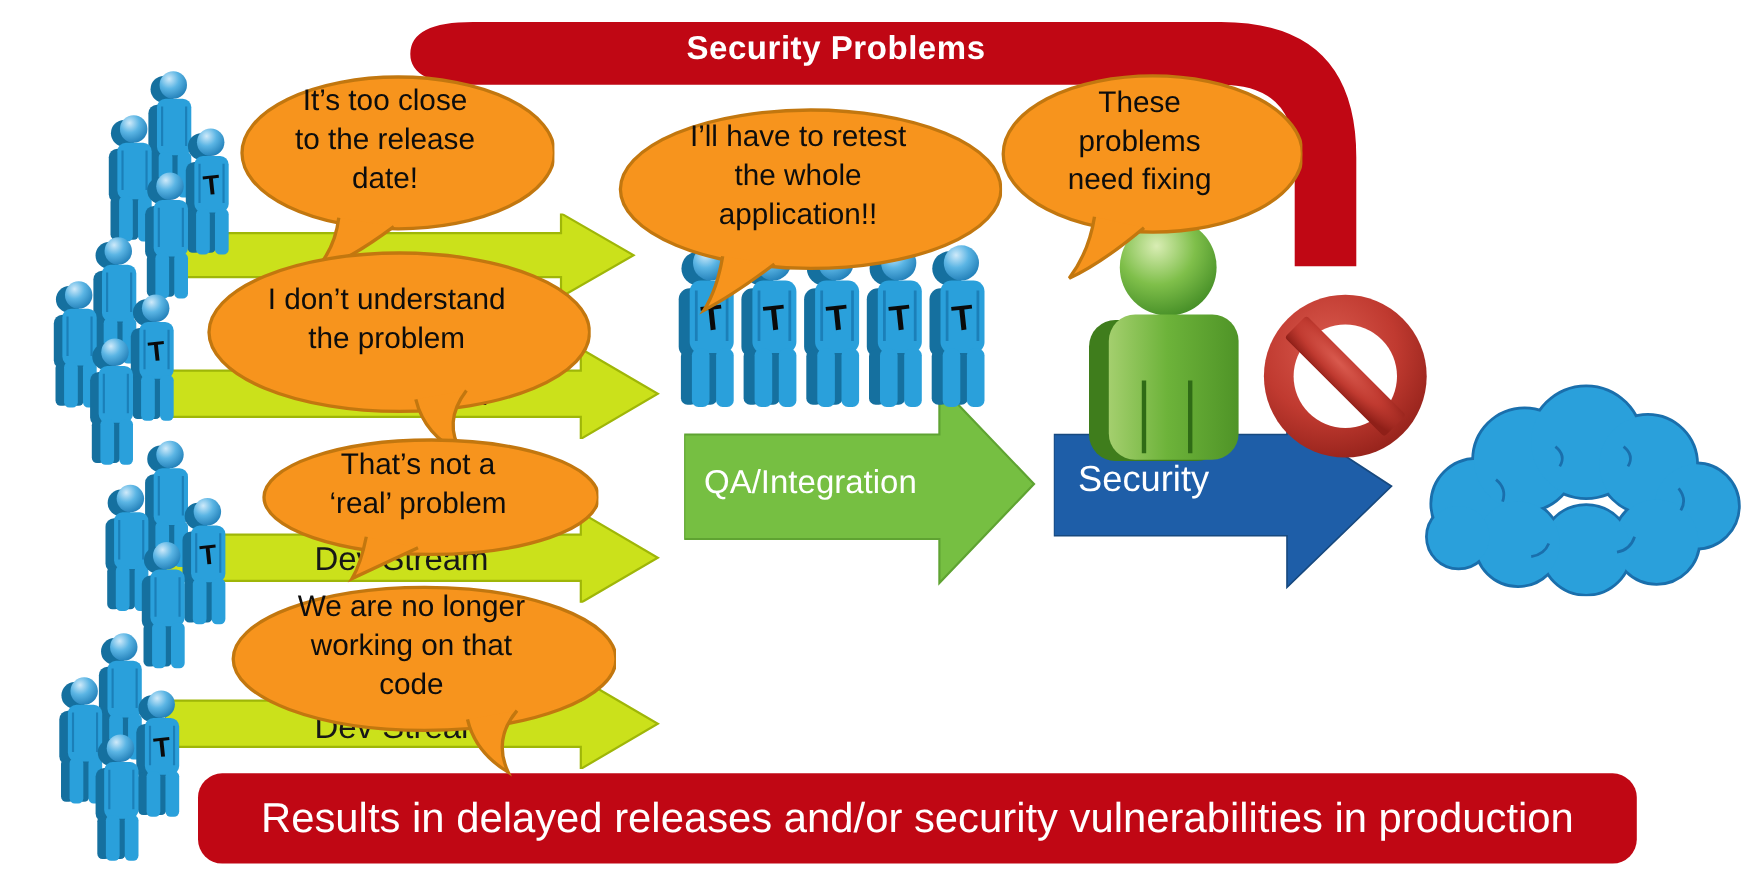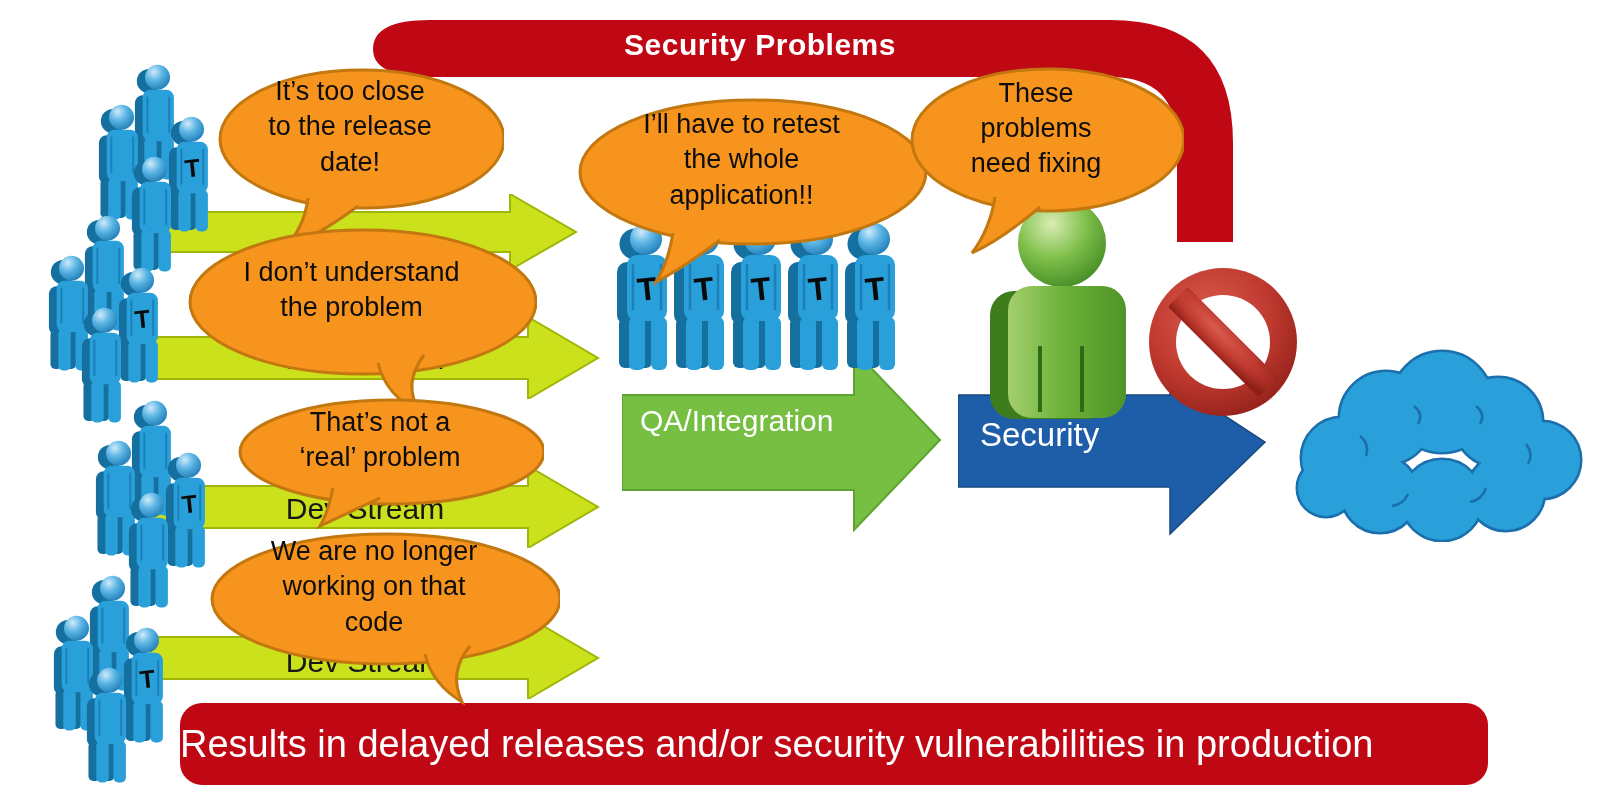--- a/index.html
+++ b/index.html
@@ -16,37 +16,37 @@
   .dev-arrow{z-index:8;}
   .dev-label{width:220px;text-align:center;color:#171717;font-size:30px;font-weight:500;z-index:9;}
 
   
   .group-svg{z-index:12;}
   .qa-svg{left:612px;top:222px;z-index:12;}
   .sec-person-svg{left:982px;top:196px;z-index:12;}
 
   
   .stage-arrow{z-index:7;}
-  .qa-label{left:640px;top:404px;width:220px;color:#ffffff;font-size:30px;z-index:9;}
+  .qa-label{left:640px;top:422px;width:220px;color:#ffffff;font-size:30px;z-index:9;}
   .sec-label{left:980px;top:416px;width:180px;text-align:left;color:#ffffff;font-size:33px;z-index:13;}
 
   
   .bubble{z-index:40;}
   .bubble .shape{position:absolute;left:-12px;top:-12px;}
   .bubble .txt{position:absolute;left:0;top:0;right:0;bottom:0;display:flex;
     align-items:center;justify-content:center;text-align:center;color:#0d0d0d;
     font-size:27px;line-height:1.3;white-space:pre-line;padding:0 8px;}
 
   
   .cloud-svg{left:1290px;top:340px;z-index:6;}
   .cloud-label{left:1340px;top:424px;width:200px;text-align:center;color:#ffffff;font-size:36px;z-index:7;}
   .sign-svg{left:1145px;top:264px;z-index:22;}
   .banner{left:180px;top:703px;width:1308px;height:82px;background:#c00714;border-radius:22px;
     z-index:4;display:flex;align-items:center;justify-content:center;}
-  .banner-text{color:#ffffff;font-size:38px;width:100%;}
+  .banner-text{color:#ffffff;font-size:38px;text-align:center;width:100%;}
 
   .defs-host{position:absolute;width:0;height:0;overflow:hidden;}
 </style>
 </head>
 <body>
 
 <div class="canvas">
 
   <svg class="defs-host" aria-hidden="true">
     <defs>
@@ -231,21 +231,21 @@
 
   <div class="abs bubble" style="left:228px;top:388px;width:304px;height:104px;">
     <svg class="shape" width="328" height="176" viewBox="0 0 328 176">
       <ellipse cx="176" cy="76" rx="152" ry="52" fill="#f7941d" stroke="#c2770f" stroke-width="3"></ellipse>
       <path d="M117 112 Q112 137 104 150 Q130 138 164 122" fill="#f7941d" stroke="#c2770f" stroke-width="3"></path>
     </svg>
     <div class="txt">That’s not a
 ‘real’ problem</div>
   </div>
 
-  <div class="abs bubble" style="left:568px;top:88px;width:347px;height:144px;">
+  <div class="abs bubble" style="left:552px;top:88px;width:347px;height:144px;">
     <svg class="shape" width="371" height="216" viewBox="0 0 371 216">
       <ellipse cx="197" cy="96" rx="173" ry="72" fill="#f7941d" stroke="#c2770f" stroke-width="3"></ellipse>
       <path d="M117 157 Q112 187 100 206 Q127 192 164 164" fill="#f7941d" stroke="#c2770f" stroke-width="3"></path>
     </svg>
     <div class="txt">I’ll have to retest
 the whole
 application!!</div>
   </div>
 
   <div class="abs bubble" style="left:900px;top:57px;width:272px;height:143px;text-decoration:underline;">

